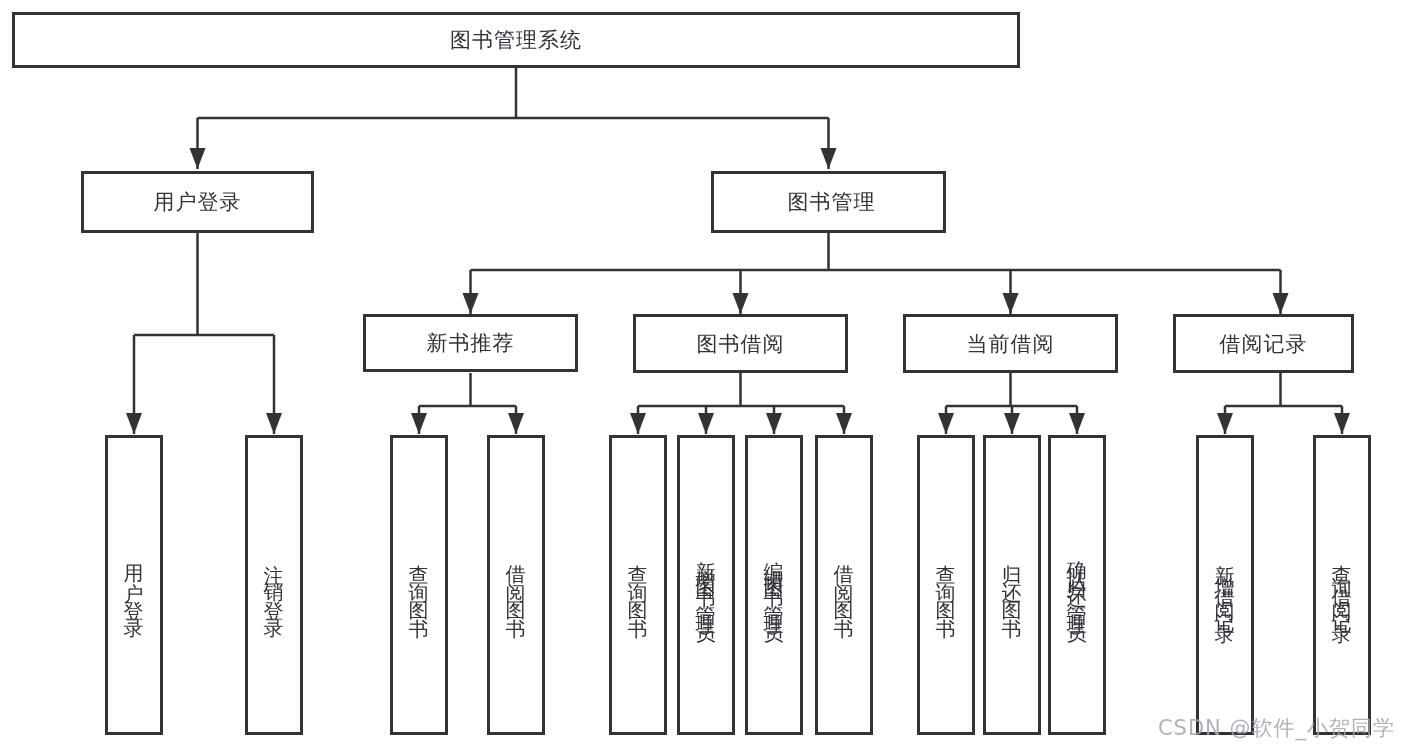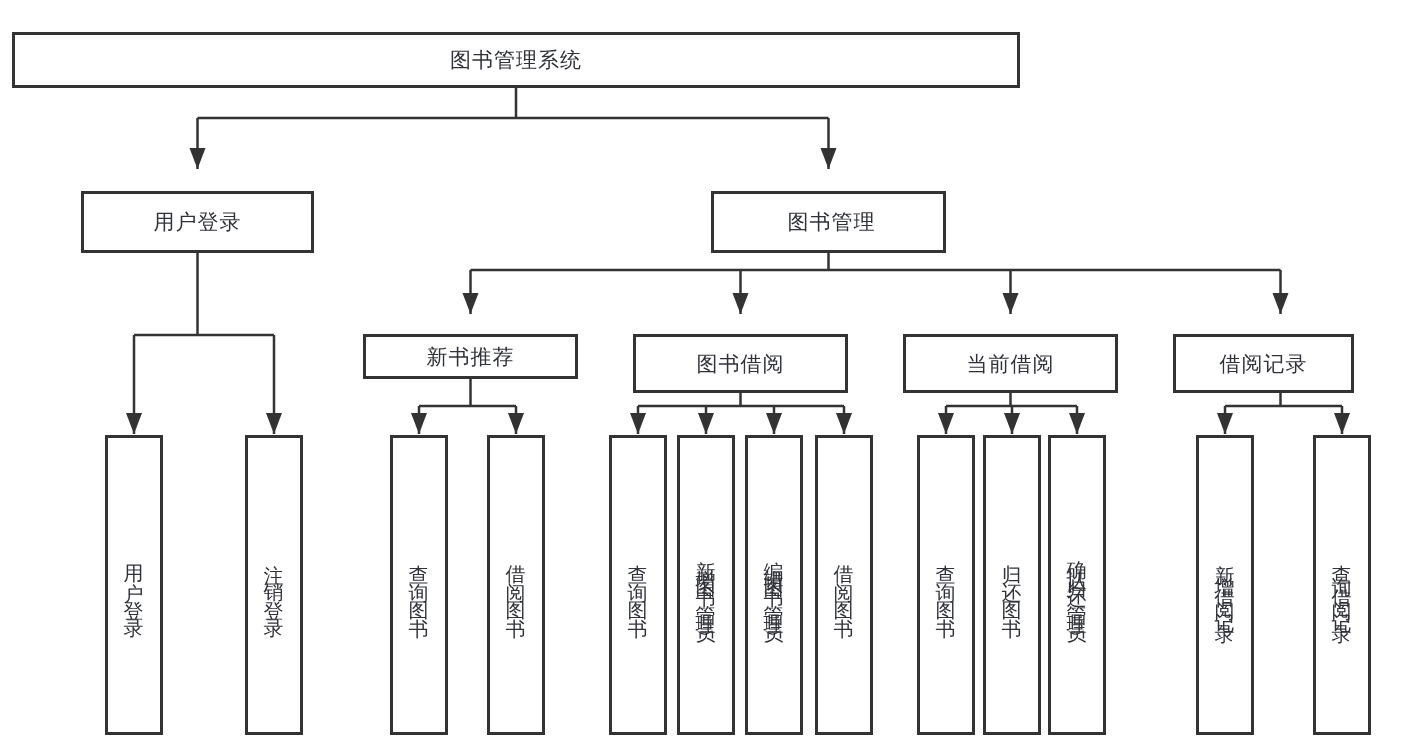--- a/index.html
+++ b/index.html
@@ -20,21 +20,20 @@
     position: absolute;
     box-sizing: border-box;
     border: 3px solid #333333;
     background: #ffffff;
     display: flex;
     align-items: center;
     justify-content: center;
     color: #2f3238;
     font-size: 21px;
     letter-spacing: 1px;
-    margin-top: 20px;
   }
   .leaf {
     position: absolute;
     box-sizing: border-box;
     border: 3px solid #333333;
     background: #ffffff;
     display: flex;
     align-items: center;
     justify-content: center;
     color: #2f3238;
@@ -132,21 +131,21 @@
     <span>图书管理系统</span>
   </div>
 
   <div class="box" style="left:81px; top:171px; width:233px; height:62px;">
     <span>用户登录</span>
   </div>
   <div class="box" style="left:711px; top:171px; width:235px; height:62px;padding-left:6px;">
     <span>图书管理</span>
   </div>
 
-  <div class="box" style="left:363px; top:314px; width:215px; height:45px;">
+  <div class="box" style="left:363px; top:314px; width:215px; height:58px;">
     <span>新书推荐</span>
   </div>
   <div class="box" style="left:633px; top:314px; width:215px; height:59px;text-align:center;">
     <span>图书借阅</span>
   </div>
   <div class="box" style="left:903px; top:314px; width:215px; height:59px;align-items:center;">
     <span>当前借阅</span>
   </div>
   <div class="box" style="left:1173px; top:314px; width:181px; height:59px;">
     <span>借阅记录</span>
@@ -189,14 +188,15 @@
     <span class="vtext vlong">确认归还（管理员）</span>
   </div>
 
   <div class="leaf" style="left:1196px; top:435px; width:58px; height:300px;">
     <span class="vtext vmid">新增借阅记录</span>
   </div>
   <div class="leaf" style="left:1313px; top:435px; width:58px; height:300px;">
     <span class="vtext vmid">查询借阅记录</span>
   </div>
 
+  <div class="watermark">CSDN @软件_小贺同学</div>
 
 </div>
 
 </body></html>

